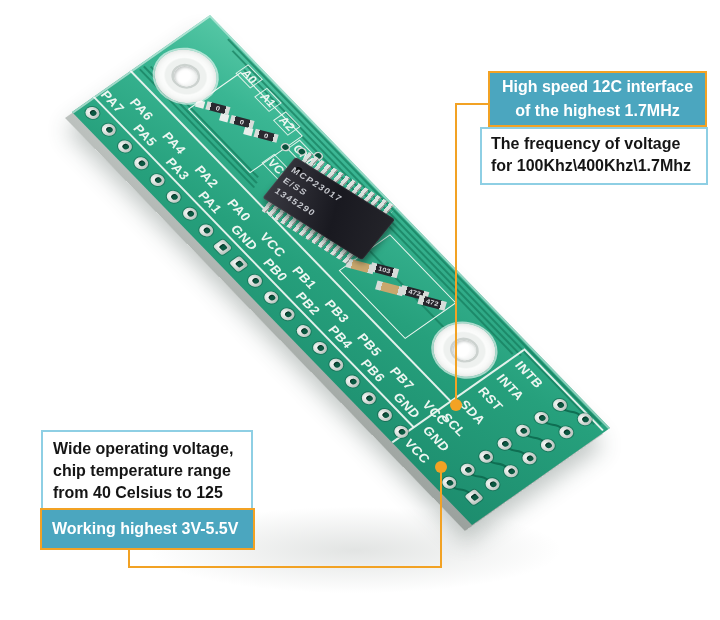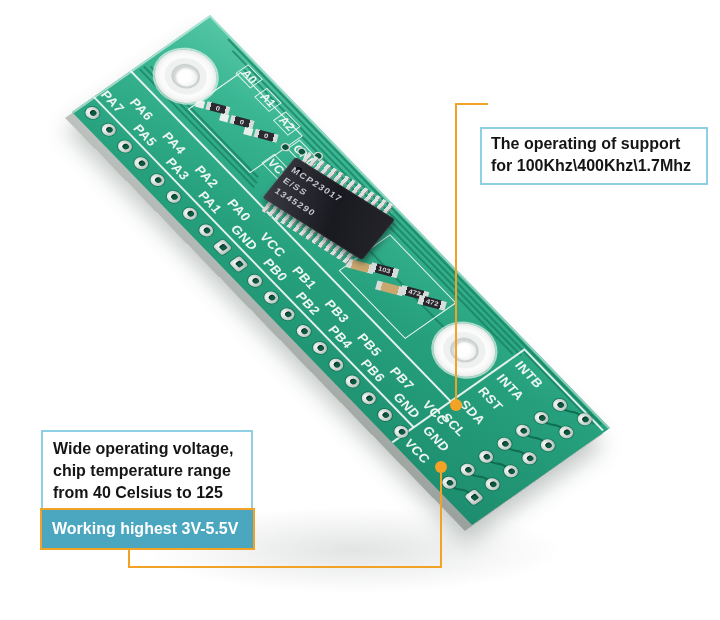--- a/index.html
+++ b/index.html
@@ -361,17 +361,18 @@
 
   <span class="lead" style="left:455px;top:103px;width:33px;height:2px;"></span>
   <span class="lead" style="left:455px;top:103px;width:2px;height:302px;"></span>
   <span class="lead-dot" style="left:450px;top:399px;"></span>
 
   <span class="lead" style="left:128px;top:550px;width:2px;height:18px;"></span>
   <span class="lead" style="left:128px;top:566px;width:314px;height:2px;"></span>
   <span class="lead" style="left:440px;top:467px;width:2px;height:101px;"></span>
   <span class="lead-dot" style="left:435px;top:461px;"></span>
 
-  <div class="box-white co-i2c-detail">The operating of support for 100Khz\400Khz\1.7Mhz</div>
+  <div class="box-teal co-i2c-hl">High speed 12C interface of the highest 1.7MHz</div>
+  <div class="box-white co-i2c-detail">The frequency of voltage for 100Khz\400Khz\1.7Mhz</div>
   <div class="box-white co-volt-detail">Wide operating voltage, chip temperature range from 40 Celsius to 125 Celsius</div>
   <div class="box-teal co-volt-hl">Working highest 3V-5.5V</div>
 
 </div>
 
 </body></html>

